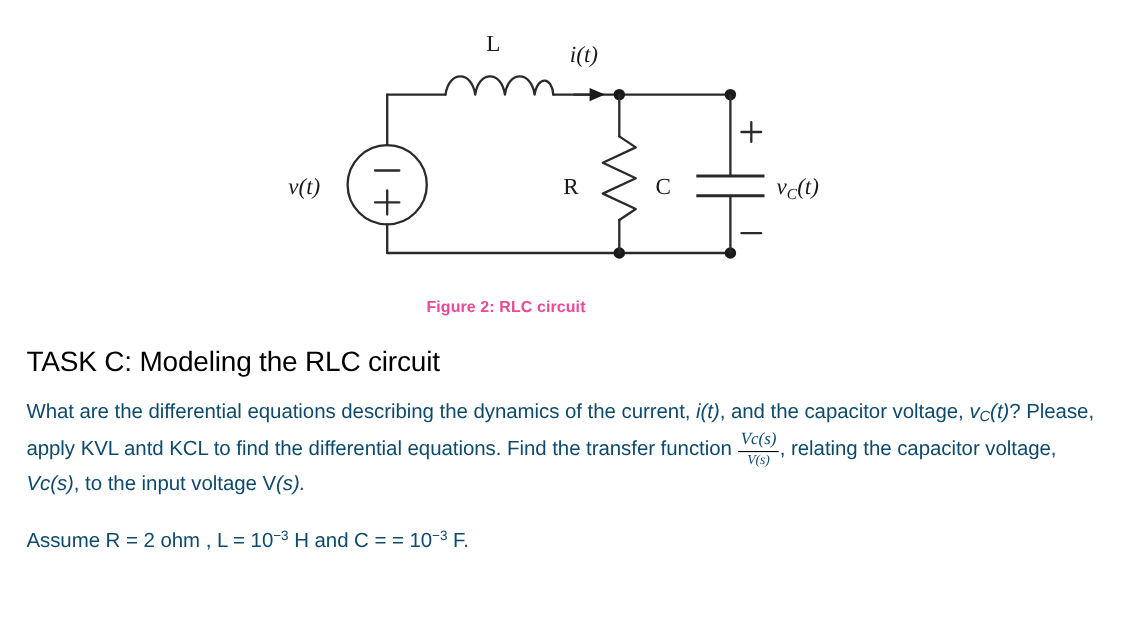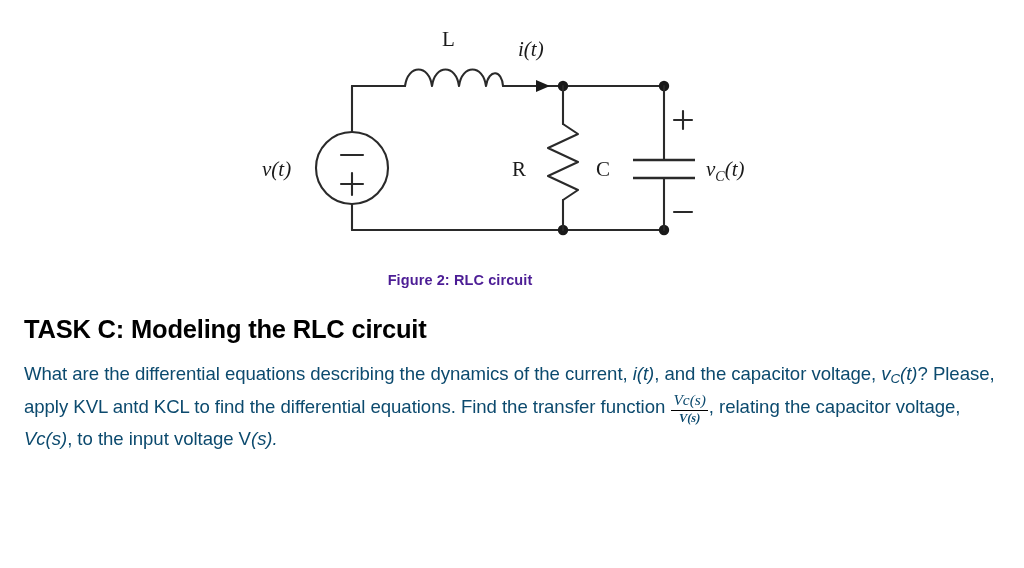--- a/index.html
+++ b/index.html
@@ -35,34 +35,34 @@
   .fig-caption {
     position: absolute;
     left: 0;
     top: 272px;
     width: 920px;
     text-align: center;
     font-family: "Liberation Sans", sans-serif;
     font-weight: bold;
     font-size: 14.5px;
     letter-spacing: 0.1px;
-    color: #4c1d95;
+    color: #ec4899;
   }
 
   
   #content {
     position: absolute;
     left: 24px;
     top: 314px;
     width: 984px;
   }
   h1.task-title {
     margin: 0 0 16px 0;
     font-family: "Liberation Sans", sans-serif;
-    font-weight: bold;
+    font-weight: normal;
     font-size: 25.5px;
     line-height: 30px;
     color: #000000;
     letter-spacing: -0.2px;
   }
   p.body-para {
     margin: 0;
     font-family: "Liberation Sans", sans-serif;
     font-size: 18.6px;
     line-height: 27.5px;
@@ -94,21 +94,21 @@
     font-size: 15.5px;
     line-height: 1.06;
     margin: 0 1px;
   }
   .frac .num { display: block; padding: 0 2px 1px 2px; }
   .frac .den {
     display: block;
     border-top: 1.3px solid #000;
     padding: 1px 2px 0 2px;
   }
-  .frac .sm { font-size: 0.8em; font-weight: bold; }
+  .frac .sm { font-size: 0.8em; }
 
   
   .lbl-math {
     font-family: "Liberation Serif", serif;
     font-style: italic;
     font-size: 21px;
     fill: #1a1a1a;
   }
   .lbl-up {
     font-family: "Liberation Serif", serif;
@@ -198,13 +198,14 @@
 
   <div class="fig-caption">Figure 2: RLC circuit</div>
 </div>
 
 <div id="content">
 
   <h1 class="task-title">TASK C: Modeling the RLC circuit</h1>
 
   <p class="body-para"><span>What are the differential equations describing the dynamics of the current, </span><span class="it">i(t)</span><span>, and the capacitor voltage, </span><span class="it">v</span><span class="sub">C</span><span class="it">(t)</span><span>? Please, apply KVL antd KCL to find the differential equations. Find the transfer function </span><span class="frac"><span class="num">Vc(s)</span><span class="den sm">V(s)</span></span><span>,  relating the capacitor voltage, </span><span class="it">Vc(s)</span><span>, to the input voltage V</span><span class="it">(s).</span></p>
 
+  <p class="body-para assume-para"><span>Assume R = 2 ohm , L = 10</span><sup class="exp">−3</sup><span> H and C = = 10</span><sup class="exp">−3</sup><span> F.</span></p>
 </div>
 
 </body></html>

